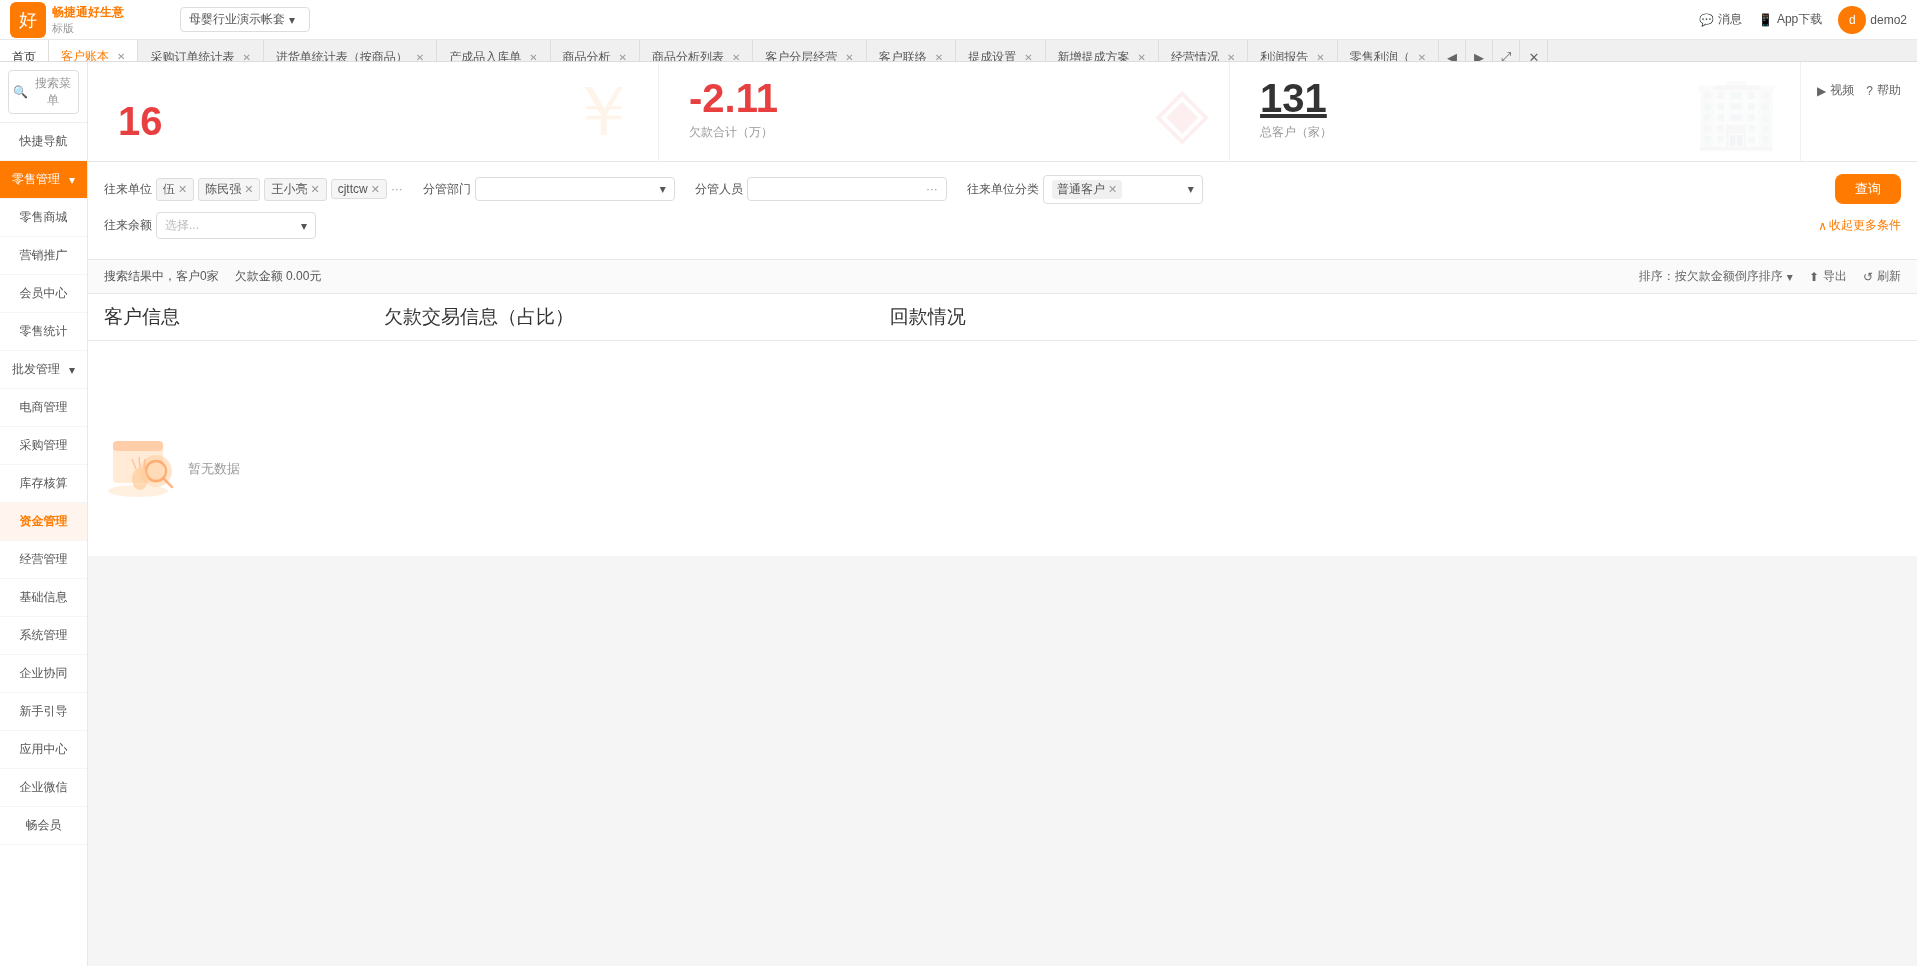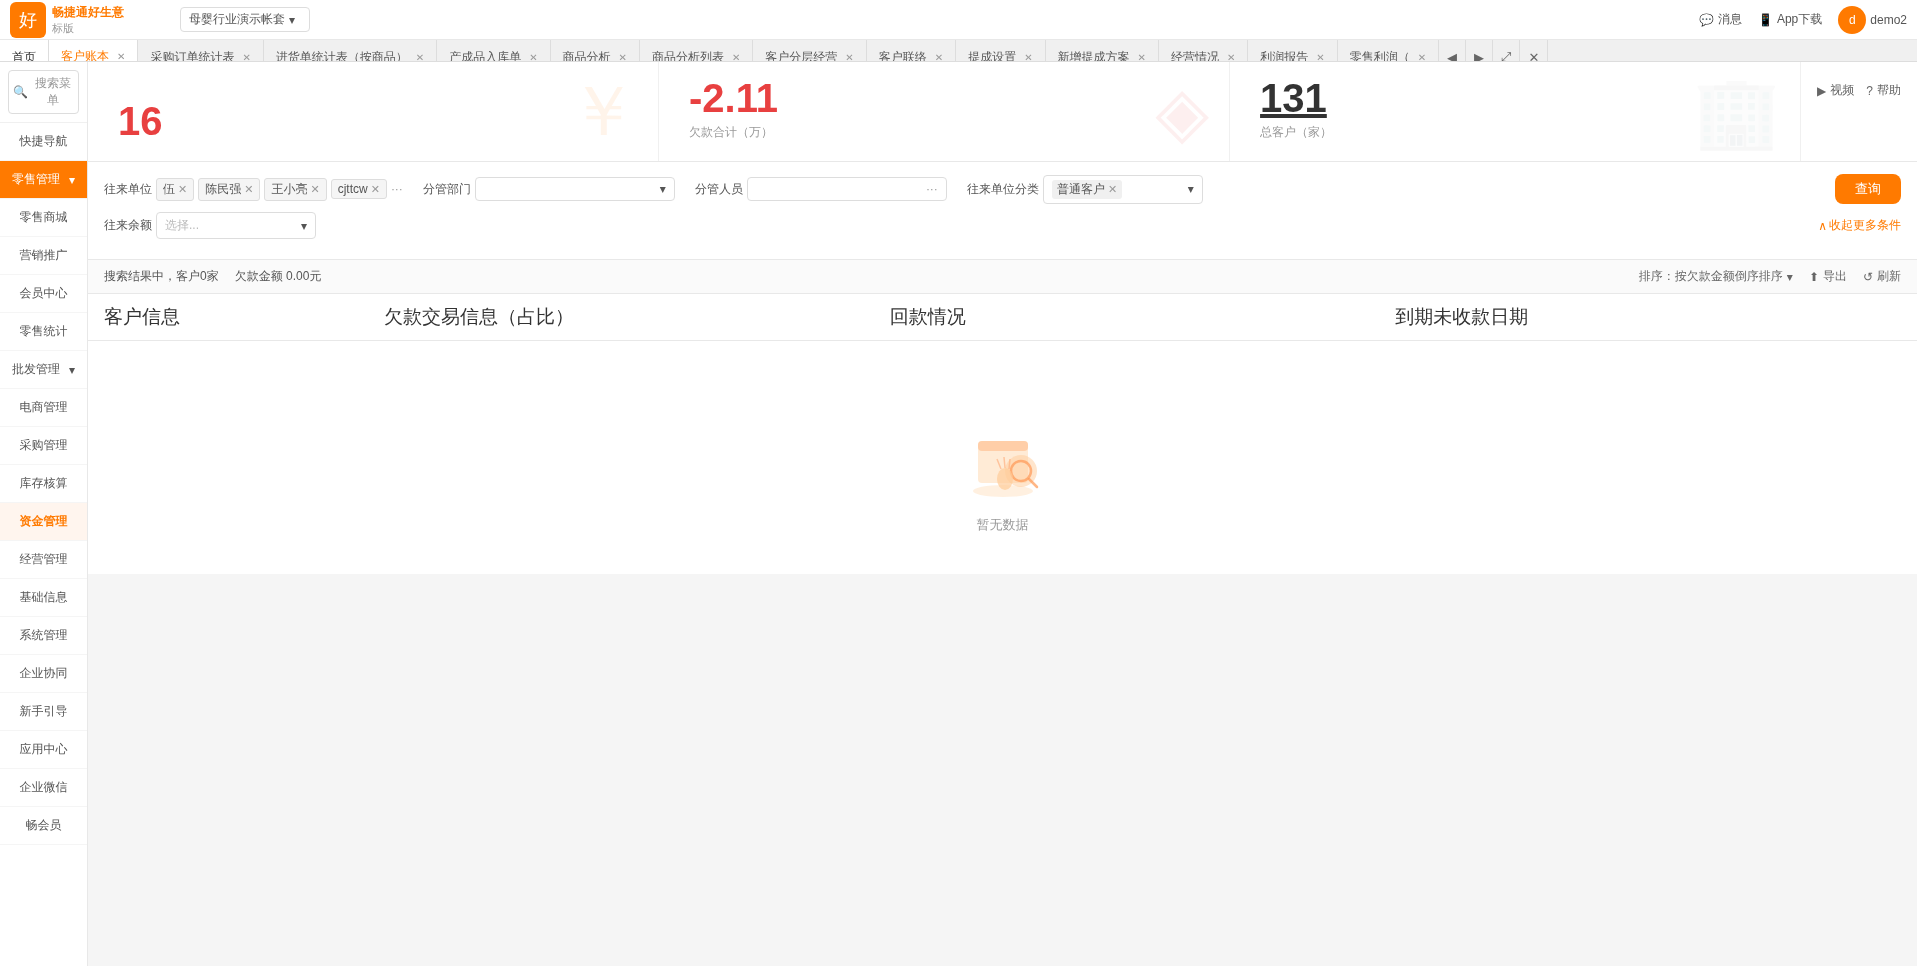--- a/index.html
+++ b/index.html
@@ -62,21 +62,21 @@
 
     
     .result-bar { display: flex; align-items: center; justify-content: space-between; background: #fafafa; padding: 8px 16px; border-bottom: 1px solid #e8e8e8; font-size: 12px; color: #555; }
     .result-bar-left { display: flex; gap: 16px; }
     .result-bar-right { display: flex; gap: 16px; align-items: center; color: #666; }
     .result-bar-right span { display: flex; align-items: center; gap: 4px; cursor: pointer; }
 
     
     .table-area { background: #fff; }
     .table-header { display: grid; grid-template-columns: 280px 1fr 1fr 1fr; padding: 10px 16px; border-bottom: 1px solid #e8e8e8; font-size: 19px; color: #333; font-weight: 500; }
-    .table-empty { display: flex; flex-direction: column; align-items: center; justify-content: center; padding: 80px 0 40px; }
+    .table-empty { display: flex; flex-direction: row; align-items: center; padding: 80px 0 40px; }
     .empty-text { font-size: 13px; color: #999; }
   </style>
 </head>
 <body>
 
 <div class="top-bar">
   <div class="logo-area">
     <div class="logo-icon">好</div>
     <div>
       <div style="font-size:12px;font-weight:bold;color:#ff7a00;">畅捷通好生意</div>
@@ -344,21 +344,20 @@
           <span>刷新</span>
         </span>
       </div>
     </div>
 
     <div class="table-area">
       <div class="table-header">
         <div>客户信息</div>
         <div>欠款交易信息（占比）</div>
         <div>回款情况</div>
-        <div>到期未收款日期</div>
       </div>
 
       <div class="table-empty">
         <div style="margin-bottom:12px;">
           <svg width="100" height="80" viewBox="0 0 100 80">
 
             <ellipse cx="50" cy="70" rx="30" ry="6" fill="#ffcc99" opacity="0.3"></ellipse>
             <rect x="25" y="20" width="50" height="42" rx="4" fill="#ffddbb" opacity="0.6"></rect>
             <rect x="25" y="20" width="50" height="10" rx="4" fill="#ffbb88" opacity="0.6"></rect>
             <circle cx="68" cy="50" r="16" fill="#ffcc99" opacity="0.5"></circle>

